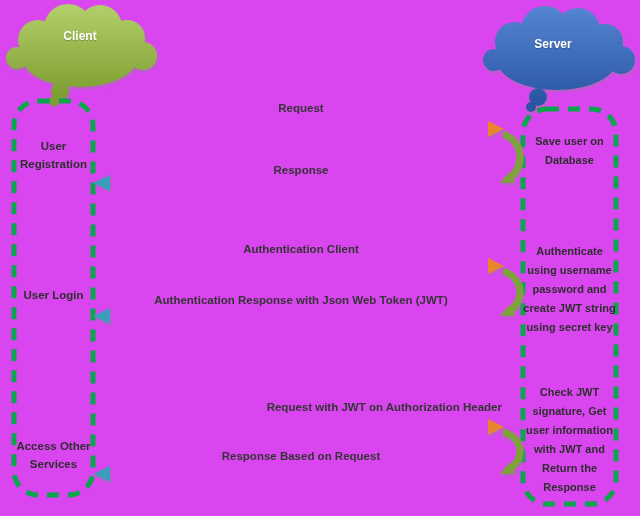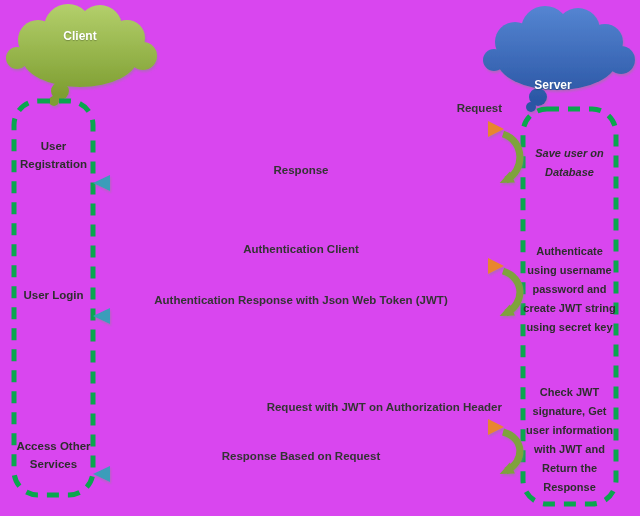--- a/index.html
+++ b/index.html
@@ -93,31 +93,31 @@
     <g filter="url(#soft)">
       <line x1="97" y1="427" x2="488" y2="427" stroke="url(#gradO)" stroke-width="8"></line>
       <polygon points="488,419 504,427 488,435" fill="#E8862D"></polygon>
       <path d="M503 432 C 525 438, 525 462, 506 471" fill="none" stroke="#7FA23C" stroke-width="7" marker-end="url(#greenHead)"></path>
       <line x1="506" y1="474" x2="110" y2="474" stroke="url(#gradT)" stroke-width="8"></line>
       <polygon points="110,466 93,474 110,482" fill="#3A9DBA"></polygon>
     </g>
   </svg>
 
   <div class="lbl cloud-label" style="left:30px;top:29px;">Client</div>
-  <div class="lbl cloud-label" style="left:503px;top:37px;margin-top:41px;">Server</div>
+  <div class="lbl cloud-label" style="left:503px;top:37px;">Server</div>
 
   <div class="lbl side-label-left" style="top:137px;">User Registration</div>
   <div class="lbl side-label-left" style="top:286px;">User Login</div>
   <div class="lbl side-label-left" style="top:437px;">Access Other Services</div>
 
-  <div class="lbl side-label-right" style="top:144px;font-style:italic;">Save user on Database</div>
+  <div class="lbl side-label-right" style="top:132px;">Save user on Database</div>
   <div class="lbl side-label-right" style="top:242px;">Authenticate using username password and create JWT string using secret key</div>
   <div class="lbl side-label-right" style="top:383px;">Check JWT signature, Get user information with JWT and Return the Response</div>
 
-  <div class="lbl flow-label" style="top:102px;text-align:right;">Request</div>
+  <div class="lbl flow-label" style="top:102px;">Request</div>
   <div class="lbl flow-label" style="top:164px;">Response</div>
 
   <div class="lbl flow-label" style="top:243px;">Authentication Client</div>
   <div class="lbl flow-label" style="top:294px;">Authentication Response with Json Web Token (JWT)</div>
 
   <div class="lbl flow-label" style="top:401px;text-align:right;">Request with JWT on Authorization Header</div>
   <div class="lbl flow-label" style="top:450px;">Response Based on Request</div>
 
 </div>
 

